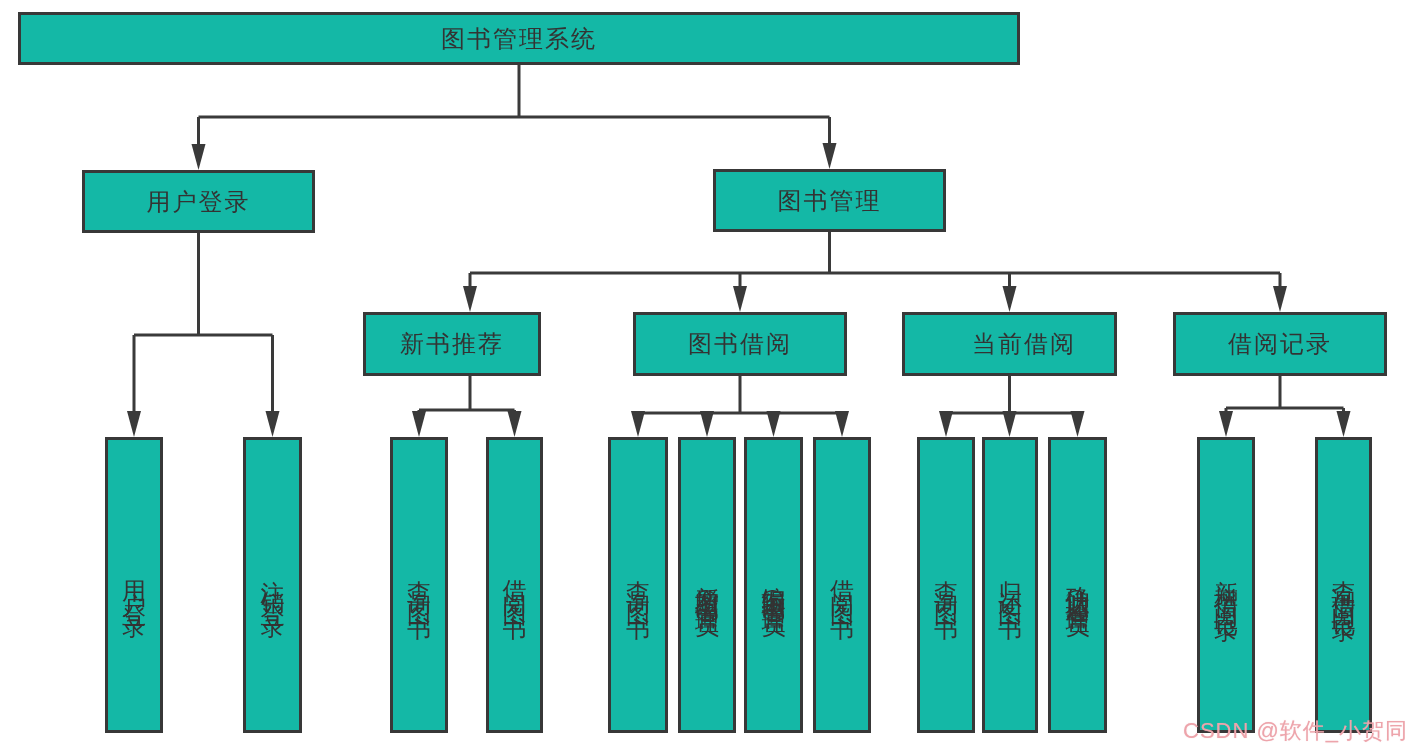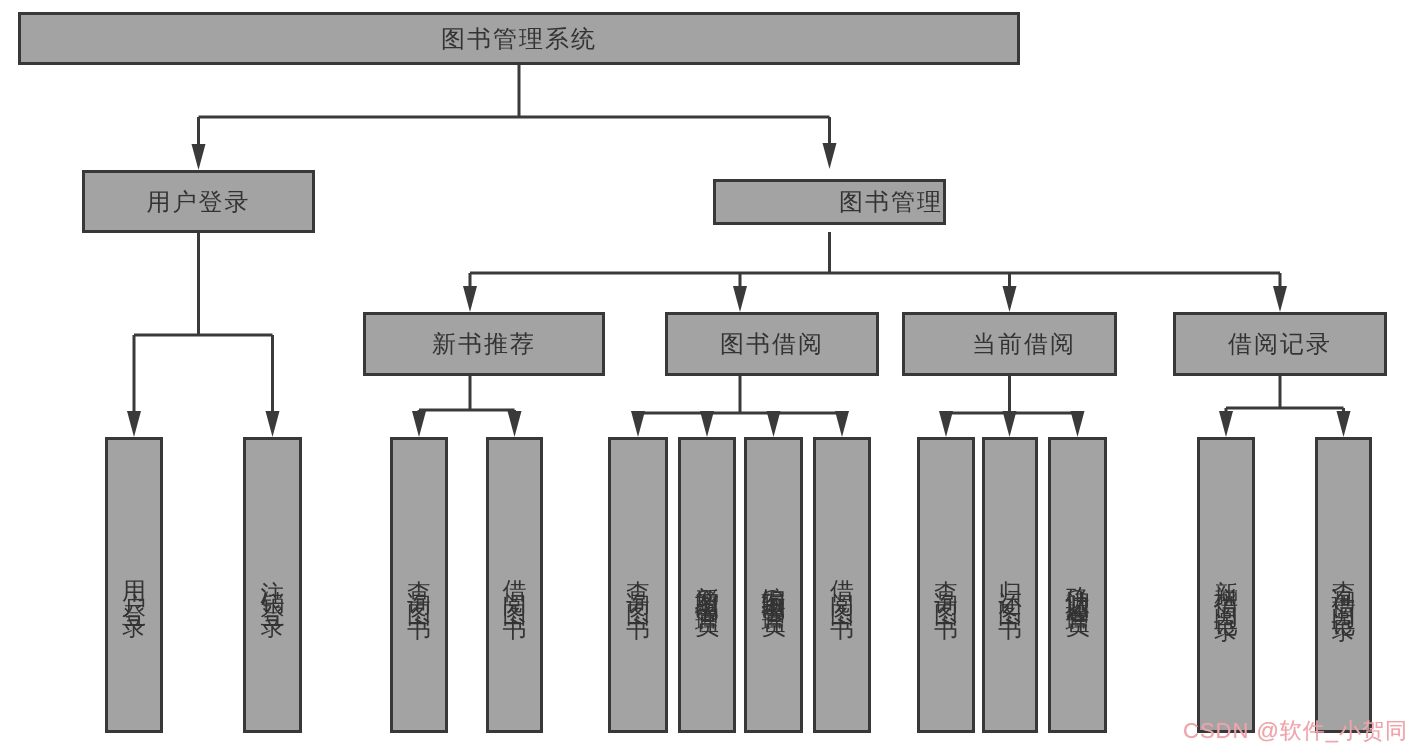--- a/index.html
+++ b/index.html
@@ -5,21 +5,21 @@
   html,body{margin:0;padding:0;background:#ffffff;}
   body{
     width:1405px;height:747px;position:relative;overflow:hidden;
     font-family:"Liberation Sans", sans-serif;color:#333333;
   }
   .stage{position:absolute;left:0;top:0;width:1405px;height:747px;}
   svg.wires{position:absolute;left:0;top:0;width:1405px;height:747px;pointer-events:none;}
   svg.wires path.line{stroke:#3a3a3a;stroke-width:3;fill:none;}
   svg.wires path.arrow{fill:#3a3a3a;stroke:none;}
   .node{
-    position:absolute;background:#a3a3a3;border:3px solid #383838;
+    position:absolute;background:#14b8a6;border:3px solid #383838;
     box-sizing:border-box;display:flex;align-items:center;justify-content:center;
     text-align:center;
   }
   .h-label{font-size:24px;letter-spacing:2px;white-space:nowrap;}
   .v-node span{
     writing-mode:vertical-rl;text-orientation:mixed;
     font-size:24px;letter-spacing:12px;line-height:1;white-space:nowrap;
   }
   .v-node.long span{letter-spacing:4px;}
   .v-node.mid span{letter-spacing:8px;}
@@ -84,28 +84,28 @@
     </g>
   </svg>
 
   <div class="node" style="left:18px;top:12px;width:1002px;height:53px;">
     <span class="h-label">图书管理系统</span>
   </div>
 
   <div class="node" style="left:82px;top:170px;width:233px;height:63px;">
     <span class="h-label">用户登录</span>
   </div>
-  <div class="node" style="left:713px;top:179px;width:233px;height:46px;justify-content:flex-end;">
+  <div class="node" style="left:713px;top:169px;width:233px;height:63px;">
     <span class="h-label">图书管理</span>
   </div>
 
-  <div class="node" style="left:363px;top:312px;width:242px;height:64px;">
+  <div class="node" style="left:363px;top:312px;width:178px;height:64px;">
     <span class="h-label">新书推荐</span>
   </div>
-  <div class="node" style="left:633px;top:312px;width:214px;height:64px;margin-left:32px;">
+  <div class="node" style="left:633px;top:312px;width:214px;height:64px;">
     <span class="h-label">图书借阅</span>
   </div>
   <div class="node" style="left:902px;top:312px;width:215px;height:64px;padding-left:29px;">
     <span class="h-label">当前借阅</span>
   </div>
   <div class="node" style="left:1173px;top:312px;width:214px;height:64px;">
     <span class="h-label">借阅记录</span>
   </div>
 
   <div class="node v-node" style="left:105px;top:437px;width:58px;height:296px;">

